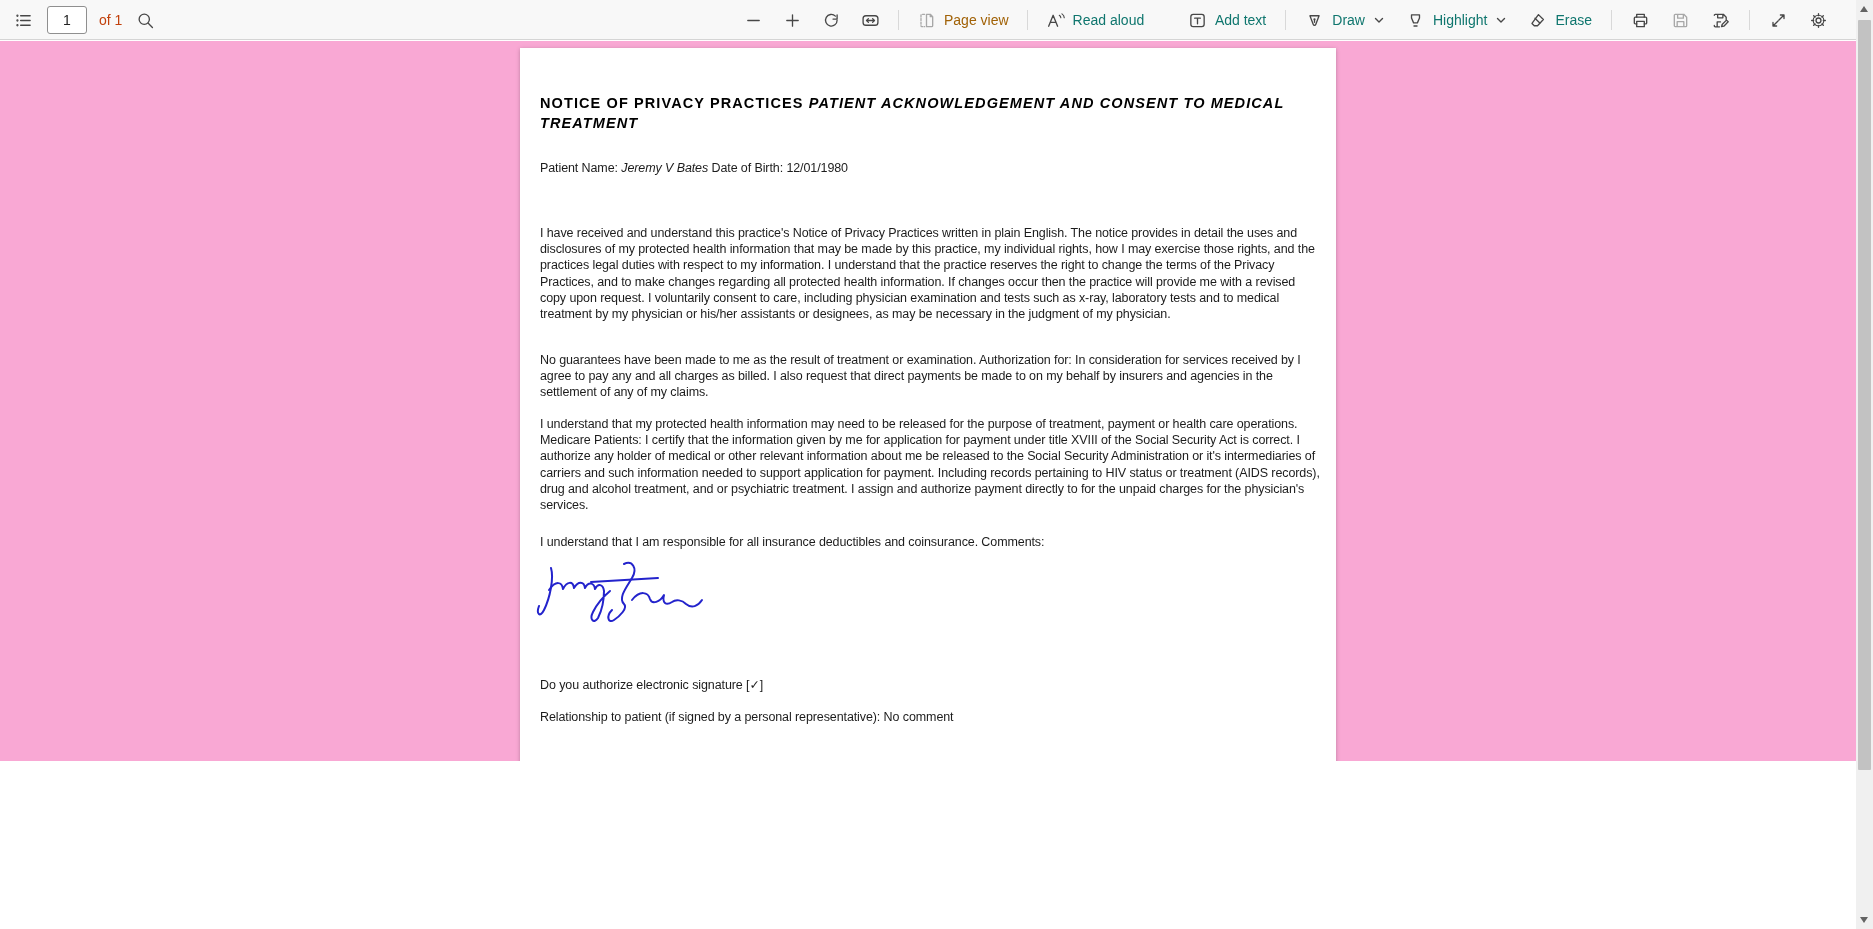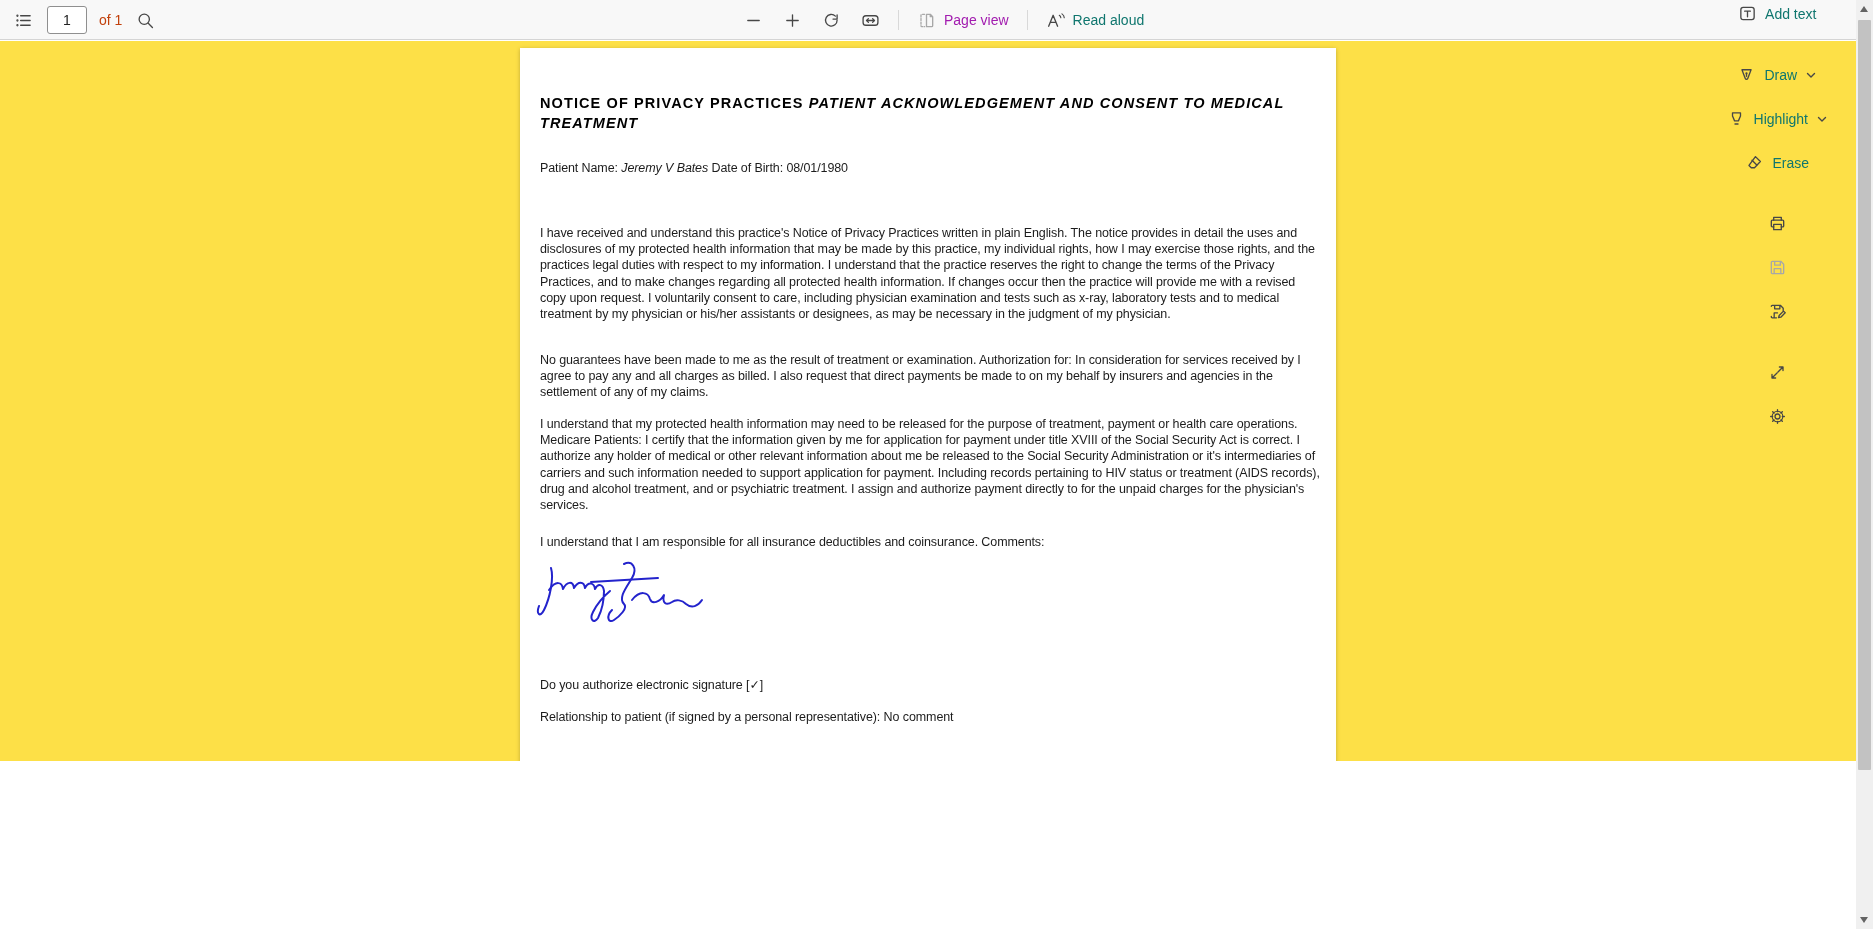--- a/index.html
+++ b/index.html
@@ -7,43 +7,43 @@
     font-family:"Liberation Sans","DejaVu Sans",sans-serif; }
 
   
   .toolbar {
     position:absolute; left:0; top:0; width:1856px; height:40px;
     background:#f8f8f8; border-bottom:1px solid #d5d5d5; z-index:5;
   }
   .tb-group { position:absolute; top:0; height:40px; display:flex; align-items:center; }
   .tb-left   { left:12px; gap:12px; }
   .tb-center { left:742px; gap:16px; }
-  .tb-right  { right:26px; gap:17px;flex-direction:column; }
+  .tb-right  { right:26px; gap:17px; }
   .tb-btn {
     display:flex; align-items:center; gap:8px; border:none; background:transparent;
     color:#0f766e; font-size:14px; font-family:inherit; cursor:pointer;
     padding:4px 2px; border-radius:4px; white-space:nowrap;
   }
-  .tb-btn.disabled { color:#a21caf; }
+  .tb-btn.disabled { color:#a16207; }
   .tb-btn svg { display:block; }
   .icon { width:19px; height:19px; stroke:#474747; fill:none;
     stroke-width:1.4; stroke-linecap:round; stroke-linejoin:round; }
   .icon.gray { stroke:#a8a8a8; }
   .divider { width:1px; height:20px; background:#d9d9d9; }
   .page-input {
     width:40px; height:28px; border:1px solid #8f8f8f; border-radius:3px;
     background:#fff; text-align:center; font-size:14px; color:#222; font-family:inherit;
   }
   .page-count { font-size:14px; color:#c2410c; }
   .chev { width:12px; height:12px; }
 
   
   .content {
     position:absolute; left:0; top:41px; width:1856px; height:720px;
-    background:#fde047; overflow:hidden;
+    background:#f9a8d4; overflow:hidden;
   }
   .pdf-page {
     position:absolute; left:520px; top:7px; width:816px; height:1000px;
     background:#fff; box-shadow:0 1px 4px rgba(0,0,0,.25);
   }
   .blk { position:absolute; left:20px; right:12px; color:#1c1c1c;
     font-size:12.5px; letter-spacing:-0.1px; line-height:16.2px; }
   .doc-title { font-weight:bold; font-size:14.5px; letter-spacing:1.1px;
     line-height:20px; color:#000; }
   .doc-title .it { font-style:italic; }
@@ -239,21 +239,21 @@
 </div>
 
 <div class="content">
   <div class="pdf-page">
 
     <div class="blk doc-title" style="top:45px;">
       <span>NOTICE OF PRIVACY PRACTICES </span><span class="it">PATIENT ACKNOWLEDGEMENT AND CONSENT TO MEDICAL TREATMENT</span>
     </div>
 
     <div class="blk" style="top:112px;">
-      <span>Patient Name: </span><span class="italic">Jeremy V Bates</span><span> Date of Birth: </span><span>08/01/1980</span>
+      <span>Patient Name: </span><span class="italic">Jeremy V Bates</span><span> Date of Birth: </span><span>12/01/1980</span>
     </div>
 
     <div class="blk" style="top:177px;">I have received and understand this practice's Notice of Privacy Practices written in plain English. The notice provides in detail the uses and disclosures of my protected health information that may be made by this practice, my individual rights, how I may exercise those rights, and the practices legal duties with respect to my information. I understand that the practice reserves the right to change the terms of the Privacy Practices, and to make changes regarding all protected health information. If changes occur then the practice will provide me with a revised copy upon request. I voluntarily consent to care, including physician examination and tests such as x-ray, laboratory tests and to medical treatment by my physician or his/her assistants or designees, as may be necessary in the judgment of my physician.</div>
     <div class="blk" style="top:304px;">No guarantees have been made to me as the result of treatment or examination. Authorization for: In consideration for services received by I agree to pay any and all charges as billed. I also request that direct payments be made to on my behalf by insurers and agencies in the settlement of any of my claims.</div>
     <div class="blk" style="top:368px;">I understand that my protected health information may need to be released for the purpose of treatment, payment or health care operations. Medicare Patients: I certify that the information given by me for application for payment under title XVIII of the Social Security Act is correct. I authorize any holder of medical or other relevant information about me be released to the Social Security Administration or it's intermediaries of carriers and such information needed to support application for payment. Including records pertaining to HIV status or treatment (AIDS records), drug and alcohol treatment, and or psychiatric treatment. I assign and authorize payment directly to for the unpaid charges for the physician's services.</div>
     <div class="blk" style="top:486px;">I understand that I am responsible for all insurance deductibles and coinsurance. Comments:</div>
 
     <svg class="sig-svg" style="left:16px; top:510px;" width="170" height="70" viewBox="0 0 170 70">
       <g fill="none" stroke="#2323cc" stroke-width="2" stroke-linecap="round" stroke-linejoin="round">
         <path d="M15,10 C18,20 14,40 8,52 C4,60 0,56 3,48"></path>

